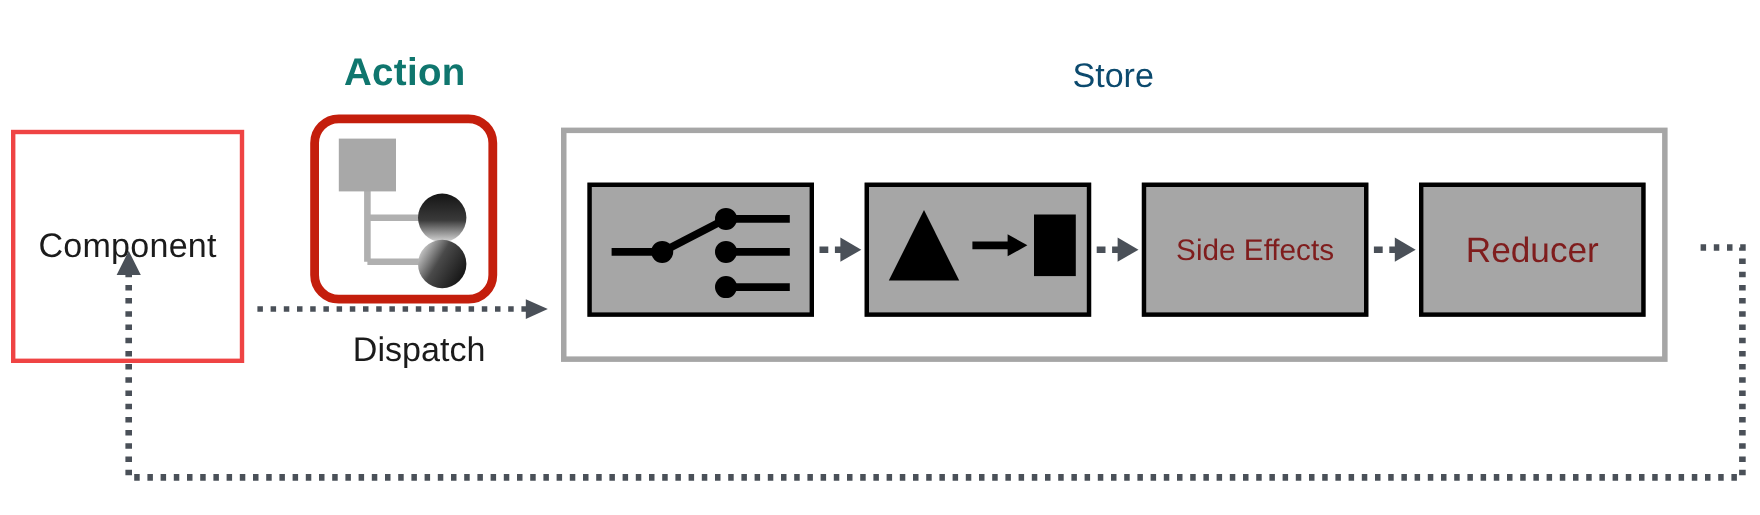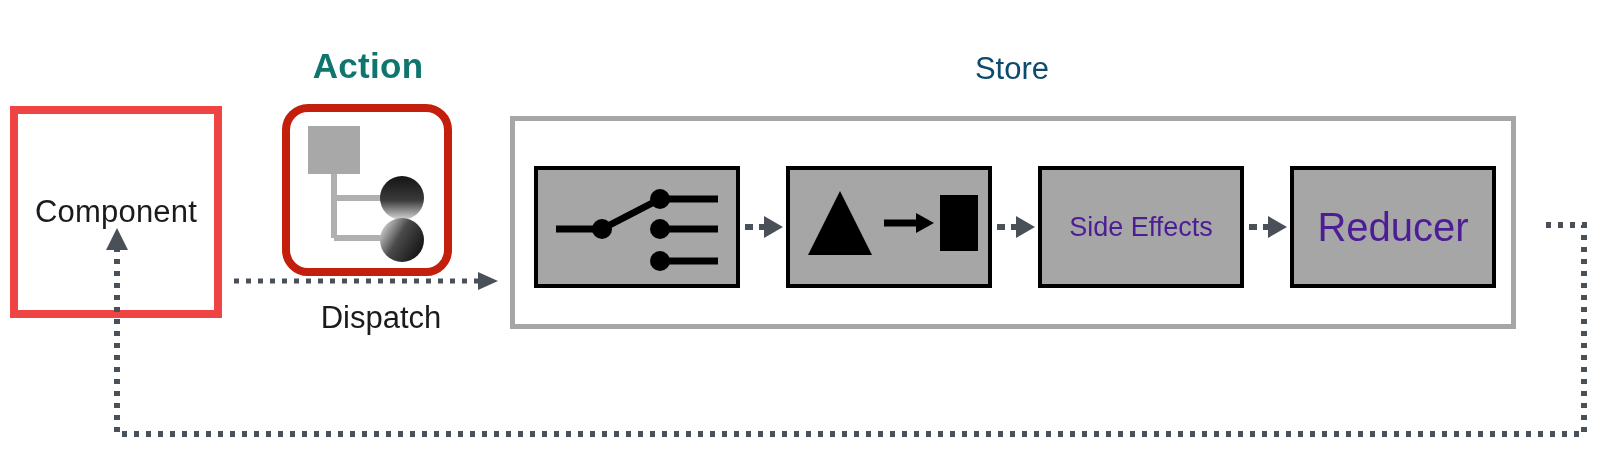--- a/index.html
+++ b/index.html
@@ -14,23 +14,23 @@
     position: relative;
     width: 1600px;
     height: 468px;
     background: #ffffff;
     overflow: hidden;
   }
   .abs { position: absolute; }
 
   
   #component-box {
-    left: 10px; top: 106px;
+    left: 10px; top: 118px;
     width: 212px; height: 212px;
-    border: 8px solid #ef4444;
+    border: 4px solid #ef4444;
     background: #ffffff;
     box-sizing: border-box;
     display: flex;
     align-items: center;
     justify-content: center;
   }
   #component-label {
     font-size: 31px;
     color: #1b1b1b;
     letter-spacing: 0.2px;
@@ -92,23 +92,23 @@
     box-sizing: border-box;
     display: flex;
     align-items: center;
     justify-content: center;
   }
   #cell-switch  { left: 534px;  width: 206px; }
   #cell-effects { left: 786px;  width: 206px; }
   #cell-side    { left: 1038px; width: 206px; }
   #cell-reducer { left: 1290px; width: 206px; }
 
-  .cell-label { color: #4c1d95; white-space: nowrap; }
+  .cell-label { color: #7f1d1d; white-space: nowrap; }
   #label-side-effects { font-size: 27px; }
-  #label-reducer      { font-size: 40px; }
+  #label-reducer      { font-size: 32px; }
 
   .chain-arrow { position: absolute; top: 214px; width: 40px; height: 26px; }
   #arrow-1 { left: 744px; }
   #arrow-2 { left: 996px; }
   #arrow-3 { left: 1248px; }
 
   
   #feedback-loop { left: 100px; top: 200px; width: 1500px; height: 268px; }
 </style>
 </head>

